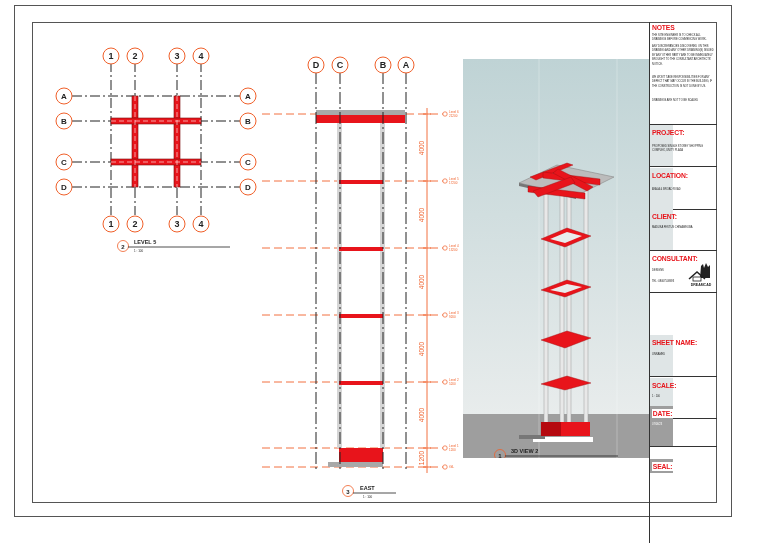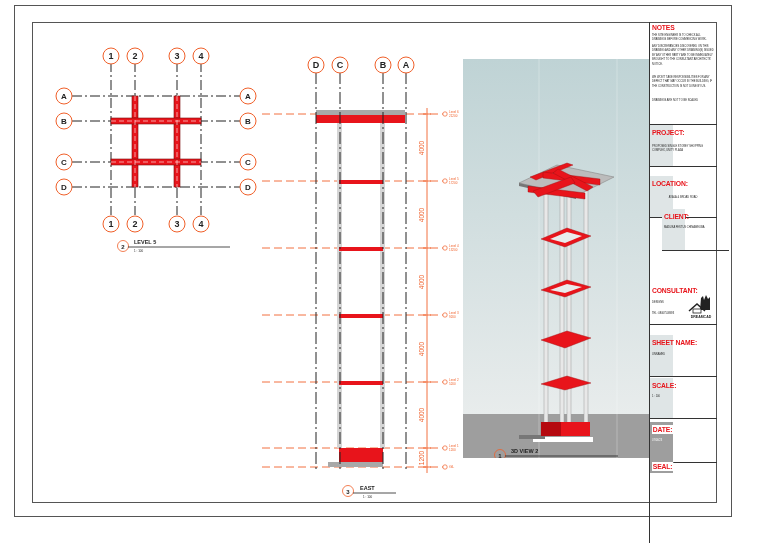--- a/index.html
+++ b/index.html
@@ -248,52 +248,52 @@
     <div class="tb-t" style="top:11px">THE SITE ENGINEER IS TO CHECK ALL DRAWINGS BEFORE COMMENCING WORK.</div>
     <div class="tb-t" style="top:22px">ANY DISCREPANCIES DISCOVERED ON THIS DRAWING AND ANY OTHER DRAWING(S) ISSUED BY ANY OTHER PARTY ARE TO BE IMMEDIATELY BROUGHT TO THE CONSULTANT ARCHITECTS' NOTICE.</div>
     <div class="tb-t" style="top:53px">WE WON'T TAKE RESPONSIBILITIES FOR ANY DEFECT THAT MAY OCCUR IN THE BUILDING, IF THE CONSTRUCTION IS NOT DONE BY US.</div>
     <div class="tb-t" style="top:76px">DRAWINGS ARE NOT TO BE SCALED</div>
   </div>
   <div class="tb-cell" style="top:103px;height:42px;padding-left:38px;">
     <div class="tb-strip"></div>
     <div class="tb-h">PROJECT:</div>
     <div class="tb-t" style="top:19px">PROPOSED SINGLE STOREY SHOPPING COMPLEX, UNITY PLAZA</div>
   </div>
-  <div class="tb-cell" style="top:154px;height:42px;text-align:center;">
+  <div class="tb-cell" style="top:146px;height:42px;">
     <div class="tb-strip"></div>
     <div class="tb-h">LOCATION:</div>
     <div class="tb-t" style="top:19px">AYALA &amp; BROAD ROAD</div>
   </div>
-  <div class="tb-cell" style="top:187px;height:42px;margin-left:12px;">
+  <div class="tb-cell" style="top:187px;height:42px;">
     <div class="tb-strip"></div>
     <div class="tb-h">CLIENT:</div>
     <div class="tb-t" style="top:16px">MADUKA FESTUS CHINAWEUBA</div>
   </div>
-  <div class="tb-cell" style="top:229px;height:42px;margin-top:32px;">
+  <div class="tb-cell" style="top:229px;height:42px;">
     <div class="tb-h">CONSULTANT:</div>
     <div class="tb-t" style="top:17px">DESIGNS</div>
     <div class="tb-t" style="top:28px">TEL: 08067508693</div>
     <svg style="position:absolute;left:36px;top:11px" width="30" height="26" viewBox="0 0 30 26">
       <polygon points="15,4 17,2 18,6 20,1 22,5 24,3 24,16 14,16" fill="#222"></polygon>
       <polyline points="3,17 11,10 19,17" fill="none" stroke="#222" stroke-width="1.5"></polyline>
       <rect x="7" y="15" width="8" height="4" fill="#fff" stroke="#222" stroke-width="0.8"></rect>
       <text x="15" y="24" font-size="3.5" font-weight="bold" text-anchor="middle" fill="#222">DREAMCAD</text>
     </svg>
   </div>
   <div class="tb-cell" style="top:313px;height:42px;">
     <div class="tb-strip"></div>
     <div class="tb-h">SHEET NAME:</div>
     <div class="tb-t" style="top:17px">UNNAMED</div>
   </div>
   <div class="tb-cell" style="top:356px;height:41px;">
     <div class="tb-strip"></div>
     <div class="tb-h">SCALE:</div>
     <div class="tb-t" style="top:16px">1 : 100</div>
   </div>
-  <div class="tb-cell" style="top:400px;height:41px;">
+  <div class="tb-cell" style="top:384px;height:41px;">
     <div class="tb-strip" style="background:#9e9e9e;height:40px"></div>
     <div class="tb-h" style="background:#fff;padding:0 1px">DATE:</div>
     <div class="tb-t" style="top:16px;color:#fff">07/06/23</div>
   </div>
   <div class="tb-cell" style="top:437px;height:44px;border-bottom:none">
     <div class="tb-strip" style="background:#9e9e9e;height:14px"></div>
     <div class="tb-h" style="background:#fff;padding:0 1px">SEAL:</div>
   </div>
 </div>
 

